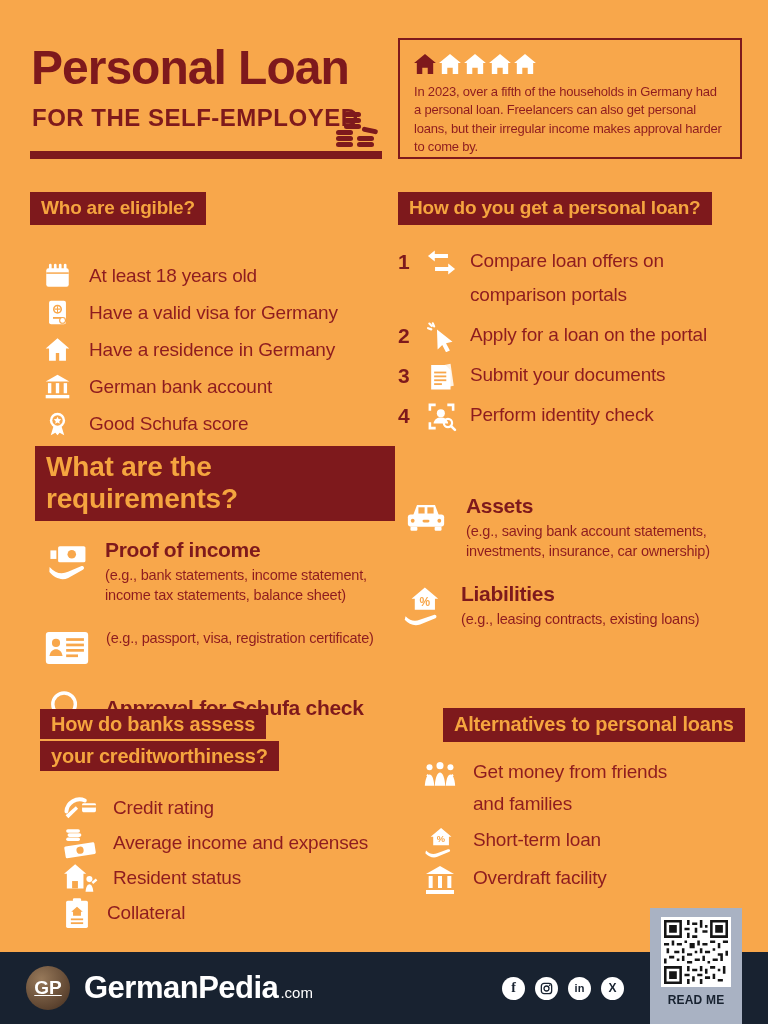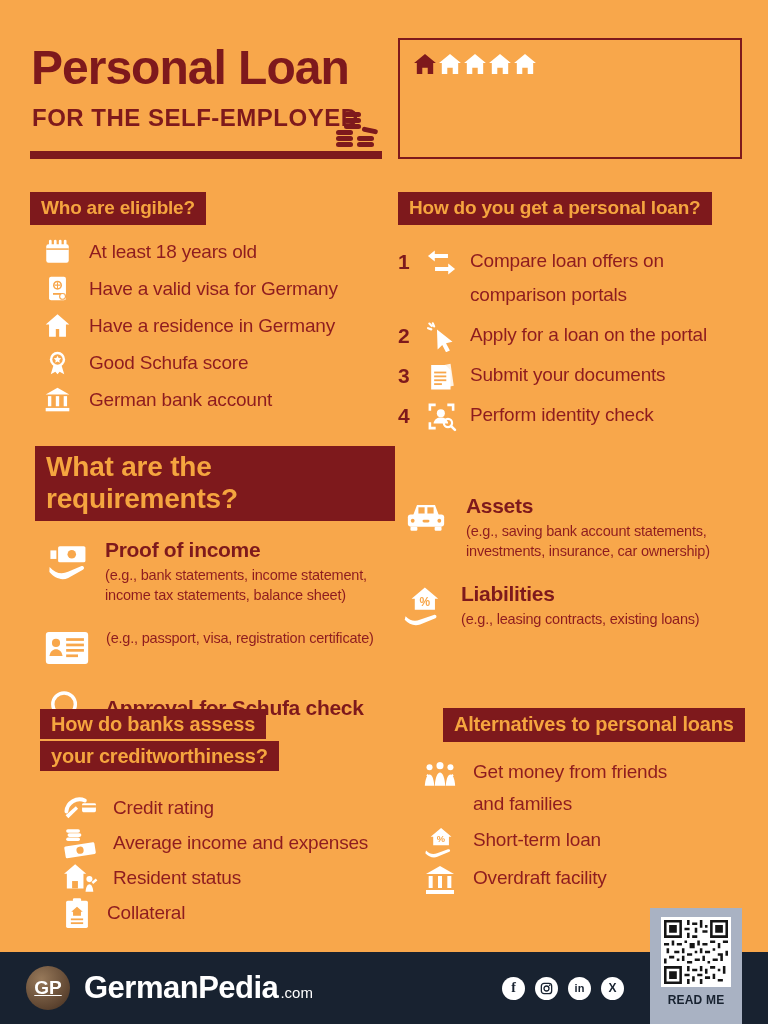--- a/index.html
+++ b/index.html
@@ -29,21 +29,21 @@
   
   .badge { display:inline-block; background:#7E191C; color:#F5A53F; font-weight:700;
            font-size:19px; padding:5px 11px 6px 11px; letter-spacing:-0.2px; }
   .badge-wrap { line-height:1.62; }
   .badge-inline { display:inline; background:#7E191C; color:#F5A53F; font-weight:700;
            font-size:19px; padding:4px 11px; letter-spacing:-0.2px;
            -webkit-box-decoration-break:clone; box-decoration-break:clone; }
 
   
   .col { position:absolute; }
-  .rows { margin-top:8px; }
+  .rows { margin-top:32px; }
   .item-row { display:flex; align-items:center; gap:18px; height:37px; }
   .item-label { color:#8E1C1F; font-size:19px; letter-spacing:-0.2px; }
   .ic26 { width:27px; height:27px; flex:0 0 auto; margin-left:14px; }
 
   
   .steps { margin-top:22px; }
   .step { display:flex; align-items:flex-start; gap:13px; margin-bottom:9px; }
   .step-num { color:#7E191C; font-weight:700; font-size:21px; width:15px; flex:0 0 auto; line-height:30px; }
   .step-ic { width:31px; height:31px; flex:0 0 auto; }
   .step-label { color:#8E1C1F; font-size:19px; letter-spacing:-0.2px; max-width:242px;
@@ -123,20 +123,21 @@
         <svg viewBox="0 0 24 22" fill="#FFFFFF">
             <path d="M12 0 0 10h3v12h6v-7h6v7h6V10h3z"></path>
           </svg>
       </div>
       <div class="h">
         <svg viewBox="0 0 24 22" fill="#FFFFFF">
             <path d="M12 0 0 10h3v12h6v-7h6v7h6V10h3z"></path>
           </svg>
       </div>
     </div>
+    <div class="stat-text">In 2023, over a fifth of the households in Germany had a personal loan. Freelancers can also get personal loans, but their irregular income makes approval harder to come by.</div>
   </div>
 
   <div class="col" style="left:30px; top:192px; width:352px;">
     <span class="badge">Who are eligible?</span>
     <div class="rows">
       <div class="item-row">
         <div class="ic26">
           <svg viewBox="0 0 24 24" fill="#fff">
               <rect x="2" y="5.5" width="20" height="16.5" rx="2"></rect>
               <rect x="4.4" y="1.5" width="2.4" height="6" rx="1.2"></rect>
@@ -165,39 +166,39 @@
         <div class="ic26">
           <svg viewBox="0 0 24 24" fill="#fff">
               <path d="M12 2 1.5 11h3v11h6v-7h3v7h6V11h3z"></path>
             </svg>
         </div>
         <span class="item-label">Have a residence in Germany</span>
       </div>
       <div class="item-row">
         <div class="ic26">
           <svg viewBox="0 0 24 24" fill="#fff">
-              <path d="M8.6 14 6 22.5l4.1-2.3 1.9 2.2 1.9-2.2 4.1 2.3L15.4 14z"></path>
-              <circle cx="12" cy="9.3" r="6.8"></circle>
-              <circle cx="12" cy="9.3" r="4.6" fill="#F8A74B"></circle>
-              <path d="M12 5.9l1 2.1 2.3.3-1.7 1.6.4 2.3-2-1.1-2 1.1.4-2.3-1.7-1.6 2.3-.3z" fill="#fff"></path>
-            </svg>
-        </div>
-        <span class="item-label">Good Schufa score</span>
-      </div>
-      <div class="item-row">
-        <div class="ic26">
-          <svg viewBox="0 0 24 24" fill="#fff">
               <path d="M12 1.5 1.5 7.5h21z"></path>
               <rect x="3.5" y="9" width="3" height="9"></rect>
               <rect x="10.5" y="9" width="3" height="9"></rect>
               <rect x="17.5" y="9" width="3" height="9"></rect>
               <rect x="1.5" y="19.5" width="21" height="3"></rect>
             </svg>
         </div>
         <span class="item-label">German bank account</span>
+      </div>
+      <div class="item-row">
+        <div class="ic26">
+          <svg viewBox="0 0 24 24" fill="#fff">
+              <path d="M8.6 14 6 22.5l4.1-2.3 1.9 2.2 1.9-2.2 4.1 2.3L15.4 14z"></path>
+              <circle cx="12" cy="9.3" r="6.8"></circle>
+              <circle cx="12" cy="9.3" r="4.6" fill="#F8A74B"></circle>
+              <path d="M12 5.9l1 2.1 2.3.3-1.7 1.6.4 2.3-2-1.1-2 1.1.4-2.3-1.7-1.6 2.3-.3z" fill="#fff"></path>
+            </svg>
+        </div>
+        <span class="item-label">Good Schufa score</span>
       </div>
     </div>
   </div>
 
   <div class="col" style="left:398px; top:192px; width:360px;">
     <span class="badge">How do you get a personal loan?</span>
     <div class="steps">
       <div class="step">
         <span class="step-num">1</span>
         <div class="step-ic">

